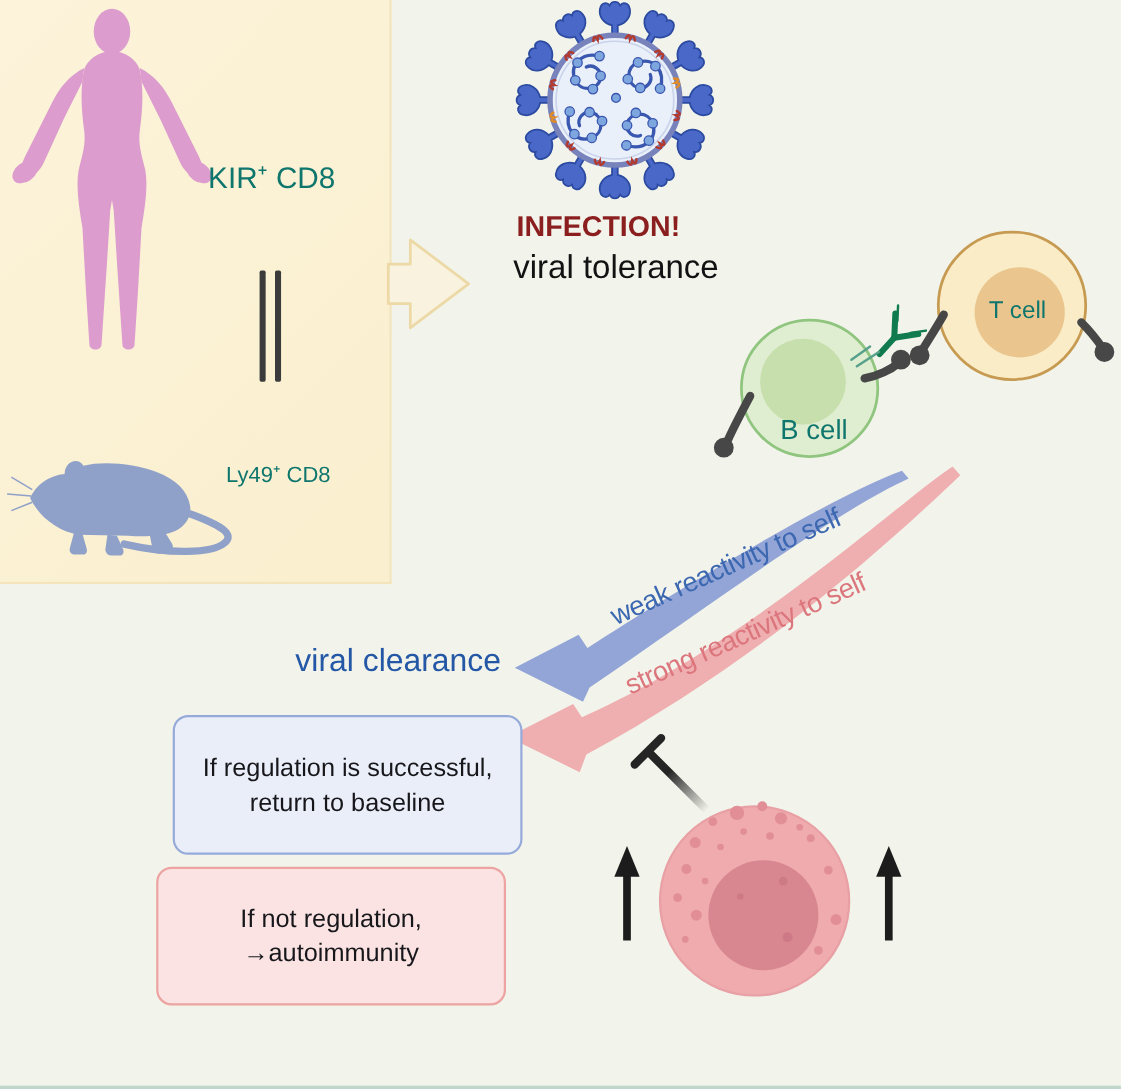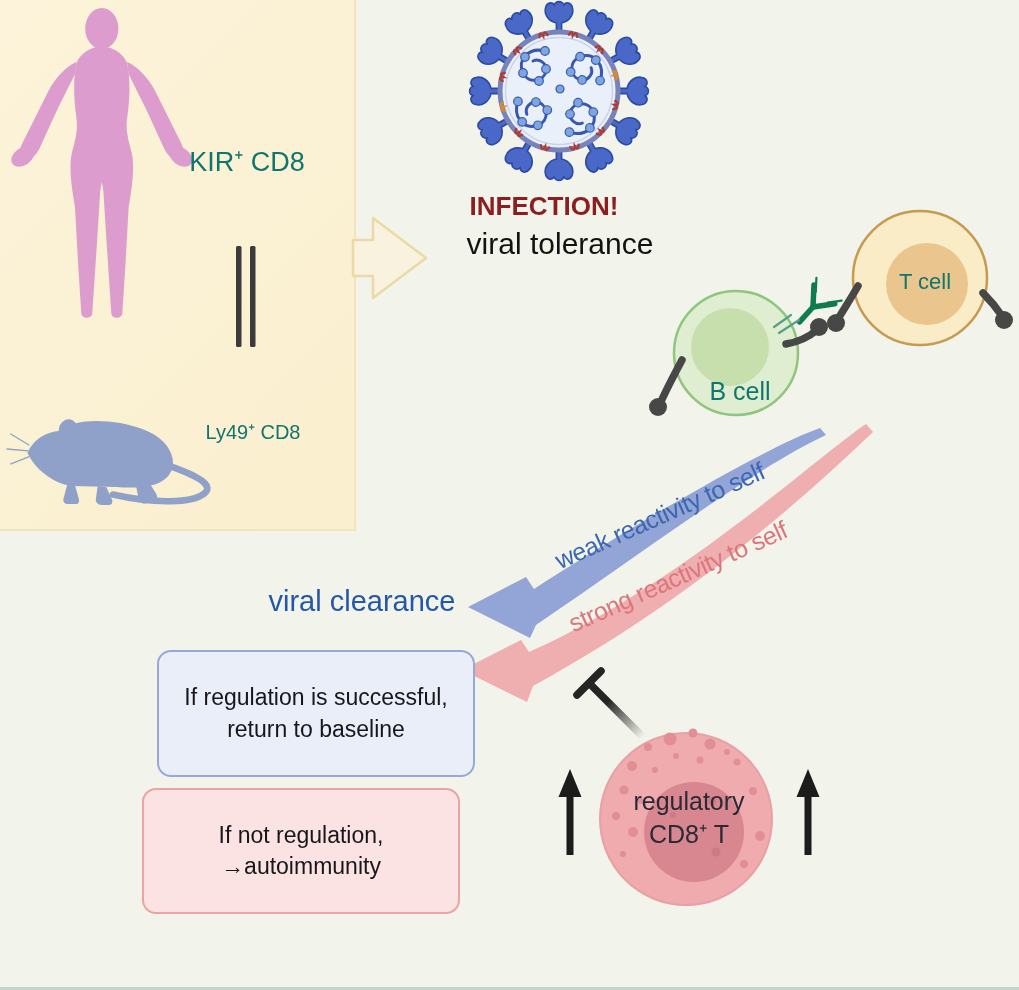--- a/index.html
+++ b/index.html
@@ -283,19 +283,15 @@
 
   <div class="box box-success">
     <div>If regulation is successful,</div>
     <div>return to baseline</div>
   </div>
   <div class="box box-failure">
     <div>If not regulation,</div>
     <div>→autoimmunity</div>
   </div>
 
-  <div class="reg-label">
-    <div>regulatory</div>
-    <div>CD8⁺ T</div>
-  </div>
 
   <div class="bottom-rule"></div>
 </div>
 
 </body></html>

